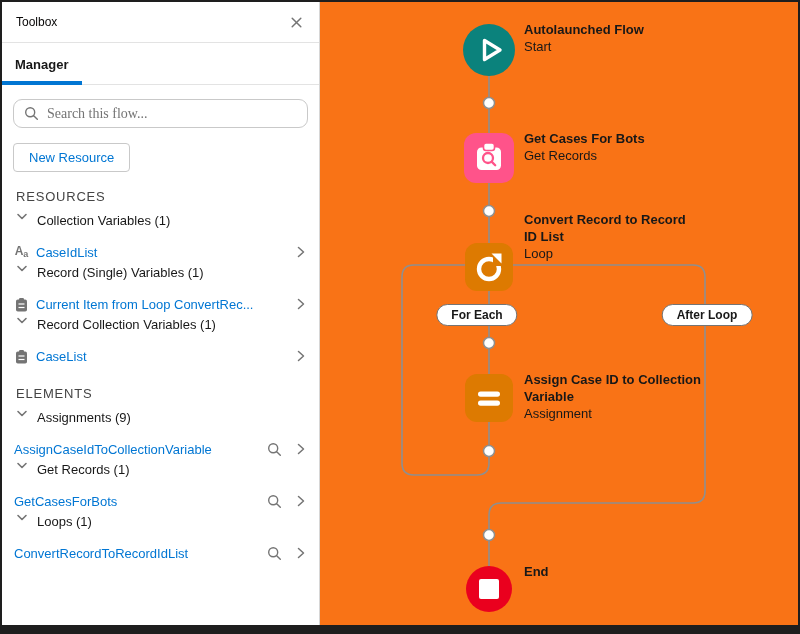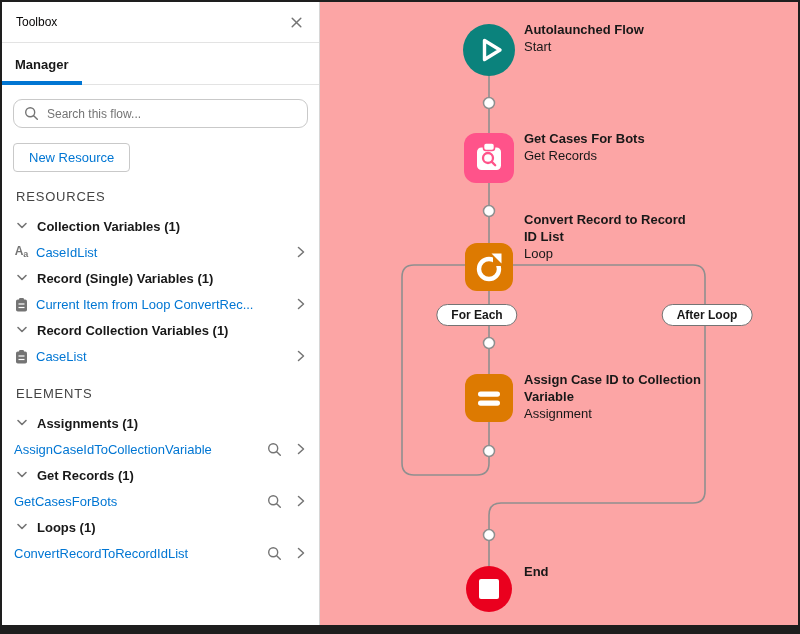--- a/index.html
+++ b/index.html
@@ -11,36 +11,36 @@
   }
   
   .sidebar { width:318px; min-width:318px; border-right:1px solid #d6d6d6; background:#fff; display:flex; flex-direction:column; }
   .sb-header { height:41px; border-bottom:1px solid #e3e3e3; display:flex; align-items:center; justify-content:space-between; padding:0 14px; }
   .sb-title { font-size:12px; color:#080707; }
   .close-btn { background:none; border:none; cursor:pointer; display:flex; align-items:center; padding:2px; }
   .tabstrip { position:relative; height:42px; border-bottom:1px solid #e3e3e3; display:flex; align-items:flex-end; }
   .tab { font-size:13px; font-weight:bold; color:#181818; padding:0 0 12px 13px; }
   .tab-underline { position:absolute; left:0; bottom:-1px; width:80px; height:4px; background:#0176d3; }
   .search-box { margin:14px 11px 0 11px; height:29px; border:1px solid #c9c9c9; border-radius:9px; display:flex; align-items:center; padding:0 10px; gap:8px; background:#fff; }
-  .search-box input { border:none; outline:none; flex:1; font-size:12px; font-family:Liberation Sans, sans-serif; color:#181818; background:transparent; }
+  .search-box input { border:none; outline:none; flex:1; font-size:14px; font-family:Liberation Serif, serif; color:#181818; background:transparent; }
   .search-box input::placeholder { color:#747474; }
   .btn-new { margin:15px 0 0 11px; height:29px; padding:0 15px; background:#fff; border:1px solid #c9c9c9; border-radius:4px; color:#0176d3; font-size:13px; font-family:"Liberation Sans",sans-serif; display:inline-flex; align-items:center; width:fit-content; cursor:pointer; }
   .section-header { margin:17px 0 9px 14px; font-size:13px; color:#444; letter-spacing:0.8px; }
   .section-header.second { }
-  .group-row { height:26px; display:flex; align-items:center; padding-left:14px; gap:9px; cursor:pointer;font-weight:bold; }
+  .group-row { height:26px; display:flex; align-items:flex-start; padding-left:14px; gap:9px; cursor:pointer; }
   .group-label { font-size:13px; color:#181818; }
   .item-row { height:26px; display:flex; align-items:center; padding-left:12px; padding-right:14px; cursor:pointer; }
   .item-icon { width:15px; display:flex; justify-content:center; margin-right:7px; }
   .aa-icon { color:#747474; font-size:12px; font-weight:bold; line-height:1; }
   .aa-sub { font-size:9px; vertical-align:-2px; }
   .item-label { font-size:13px; color:#0176d3; flex:1; white-space:nowrap; overflow:hidden; text-overflow:clip; }
   .row-search { margin-right:15px; display:flex; }
   .row-chevron { display:flex; }
   
-  .canvas { position:relative; flex:1; background:#fca5a5; }
+  .canvas { position:relative; flex:1; background:#f97316; }
   .canvas svg.wires { position:absolute; left:0; top:0; }
   .node { position:absolute; }
   .node-label { position:absolute; left:204px; width:178px; }
   .node-title { font-size:13px; font-weight:bold; color:#181818; line-height:17px; }
   .node-sub { font-size:13px; color:#181818; line-height:17px; }
   .pill { position:absolute; transform:translate(-50%,-50%); background:#fff; border:1px solid #747474; border-radius:12px; padding:3px 14px; font-size:12px; font-weight:bold; color:#181818; white-space:nowrap; }
 </style>
 </head>
 <body>
 
@@ -137,21 +137,21 @@
           </svg>
         </span>
     </div>
 
     <div class="section-header second">ELEMENTS</div>
 
     <div class="group-row">
       <svg width="12" height="8" viewBox="0 0 12 8">
           <path d="M2 1.5 L6 5.5 L10 1.5" fill="none" stroke="#747474" stroke-width="1.6" stroke-linecap="round" stroke-linejoin="round"></path>
         </svg>
-      <span class="group-label">Assignments (1)</span>
+      <span class="group-label">Assignments (9)</span>
     </div>
     <div class="item-row">
       <span class="item-label">AssignCaseIdToCollectionVariable</span>
       <span class="row-search">
           <svg width="15" height="15" viewBox="0 0 15 15">
             <circle cx="6.2" cy="6.2" r="4.5" fill="none" stroke="#747474" stroke-width="1.4"></circle>
             <line x1="9.7" y1="9.7" x2="13.3" y2="13.3" stroke="#747474" stroke-width="1.4" stroke-linecap="round"></line>
           </svg>
         </span>
       <span class="row-chevron">

